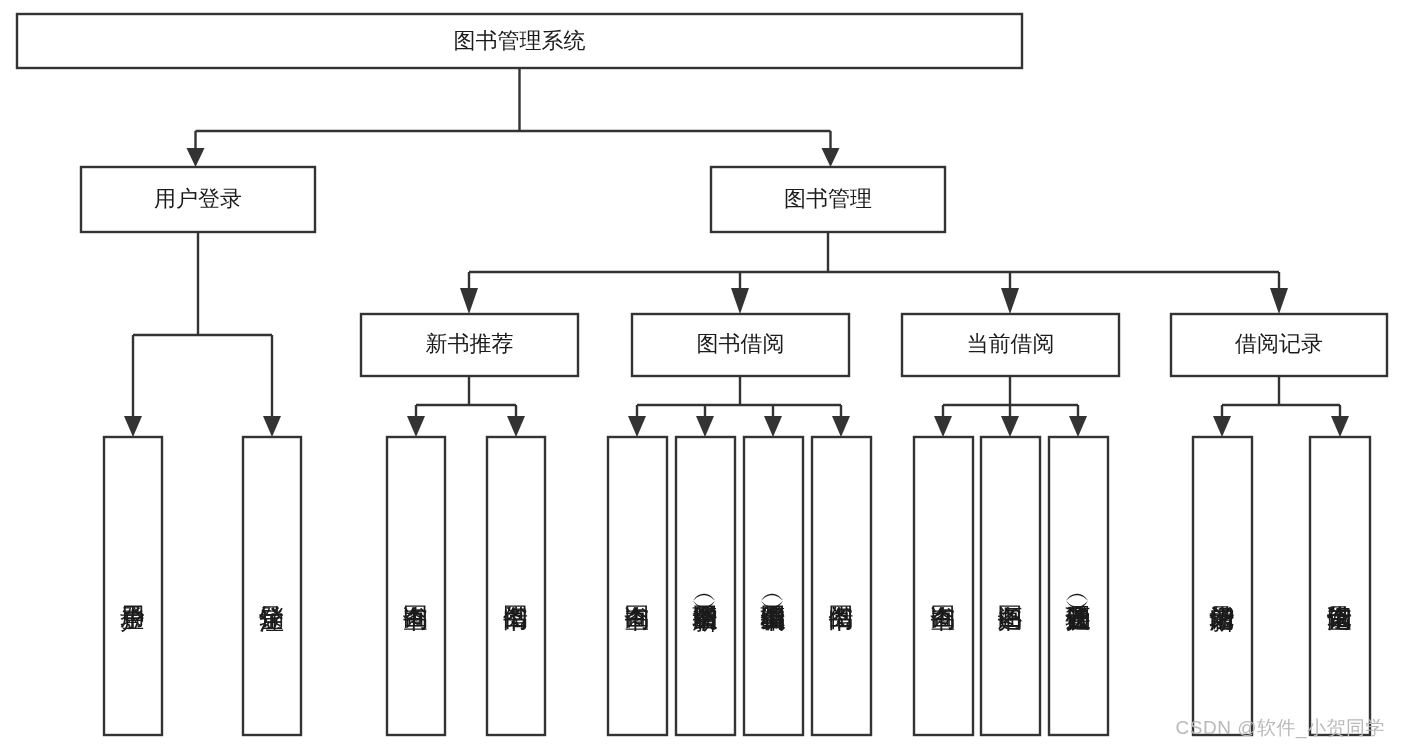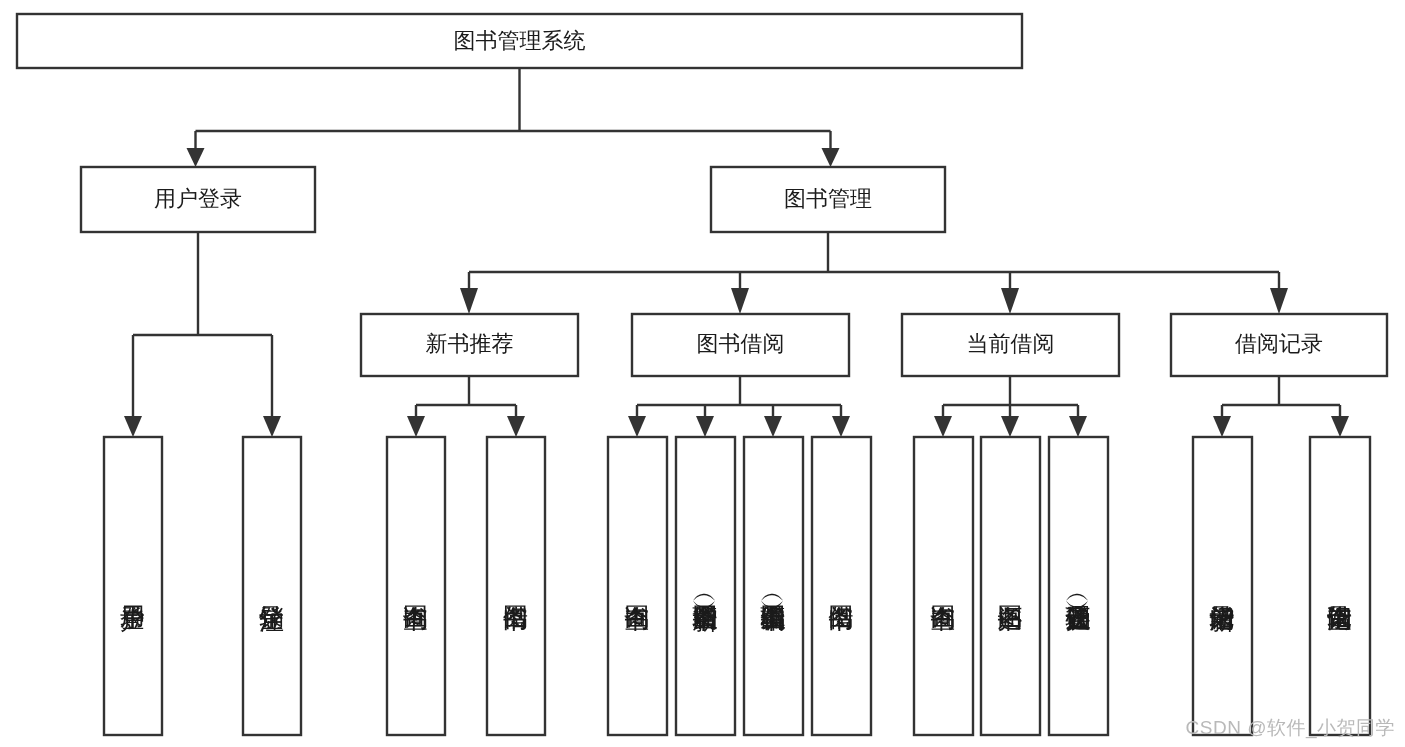--- a/index.html
+++ b/index.html
@@ -42,21 +42,21 @@
     stroke-width: 2.4;
     fill: none;
     stroke-linecap: butt;
   }
   .arrow-head {
     fill: #333333;
     stroke: none;
   }
   .watermark {
     position: absolute;
-    right: 10px;
+    right: 20px;
     bottom: 6px;
     font-family: "Liberation Sans", "DejaVu Sans", sans-serif;
     font-size: 19px;
     color: #b9b9b9;
     white-space: nowrap;
     letter-spacing: 0.5px;
     pointer-events: none;
   }
 </style>
 </head>

